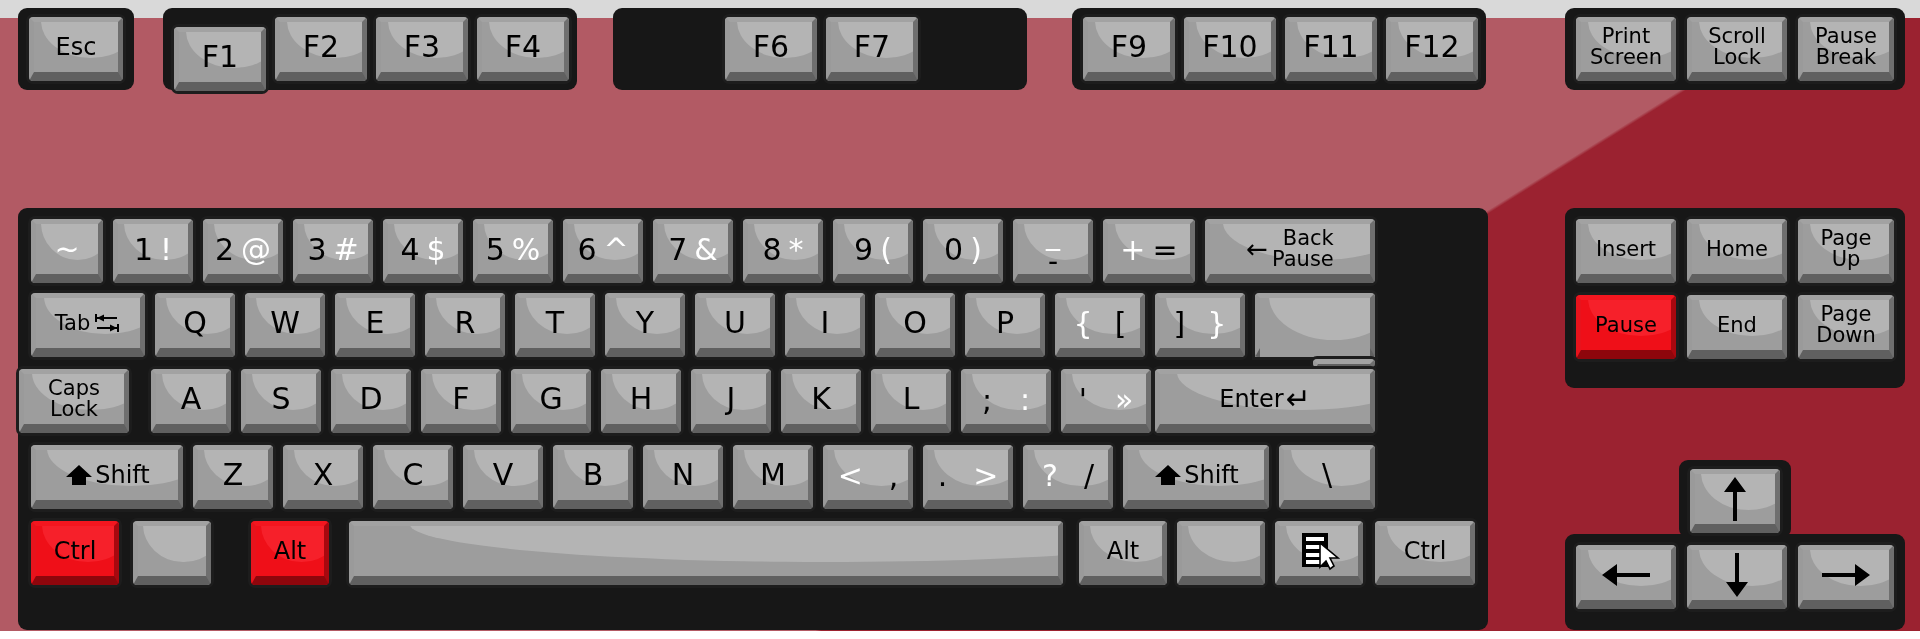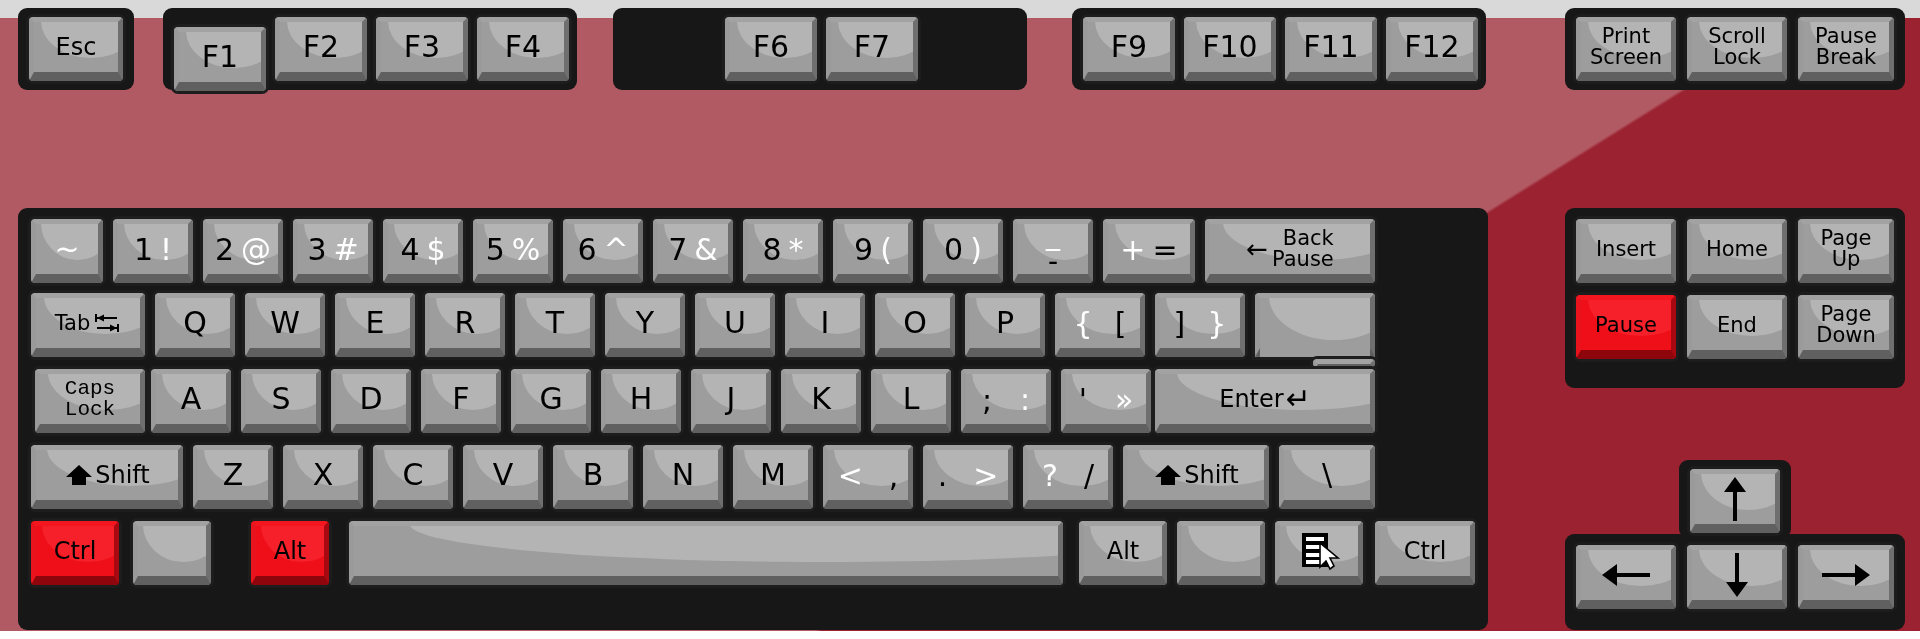--- a/index.html
+++ b/index.html
@@ -499,21 +499,21 @@
     <div class="cap">
         <div class="face">
       <span class="lbl sm" style="display:flex;align-items:center;gap:2px;">
         <span>Enter</span>
         <span style="font-size:30px;">↵</span>
       </span>
     </div>
       </div>
     </div>
 
-  <div class="key" style="left:32px; top:366px; width:116px; height:70px;font-family:Liberation Mono, monospace;">
+  <div class="key" style="left:16px; top:366px; width:116px; height:70px;">
     <div class="cap">
         <div class="face">
           <span class="lbl xs"><span>Caps</span><br><span>Lock</span></span>
         </div>
       </div>
     </div>
   <div class="key" style="left:148px; top:366px; width:86px; height:70px;">
     <div class="cap">
         <div class="face">
           <span class="lbl">A</span>

